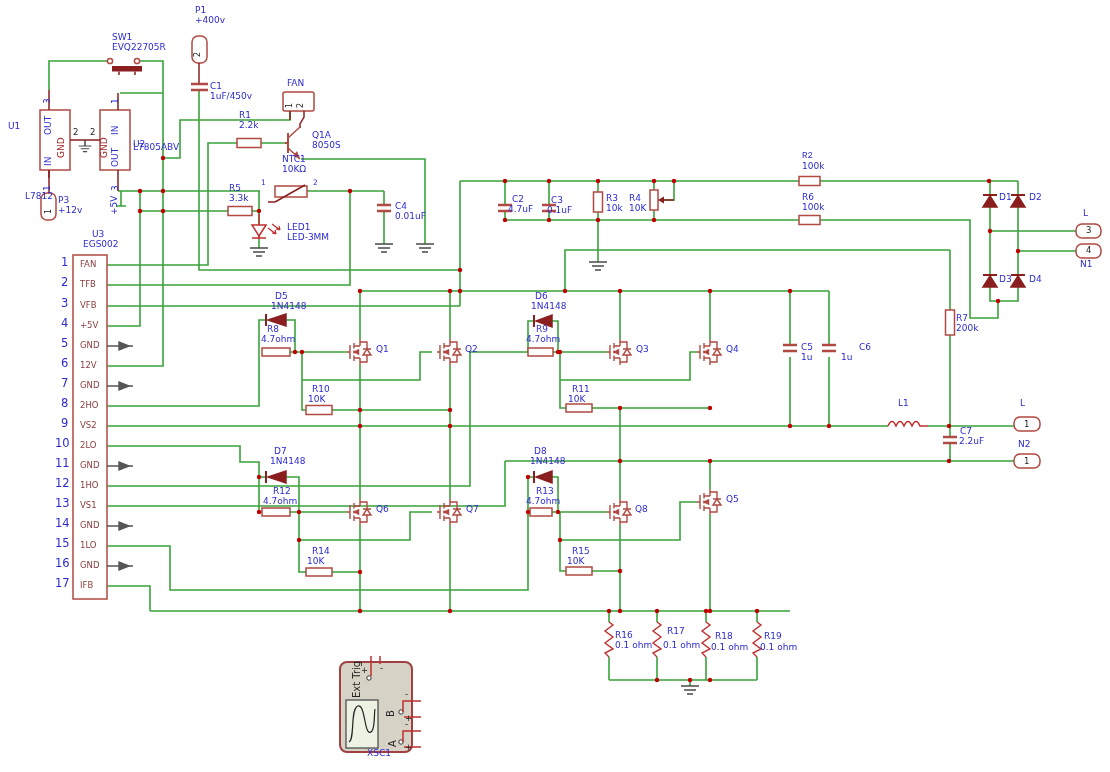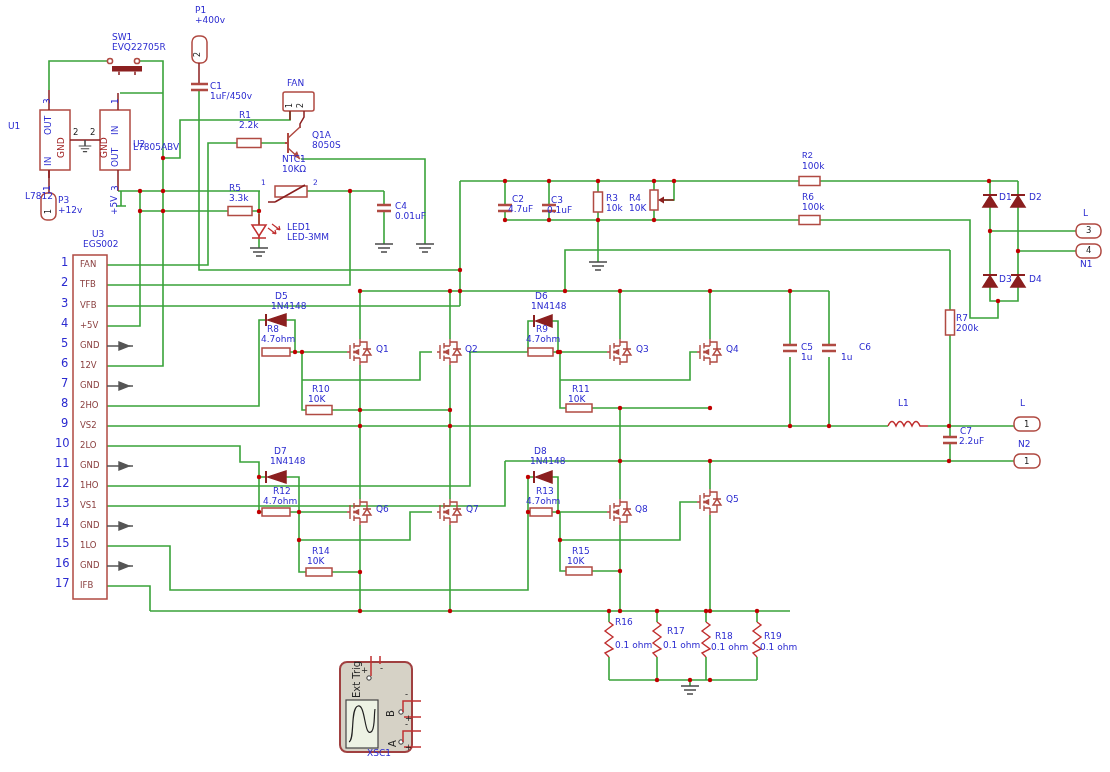--- a/index.html
+++ b/index.html
@@ -426,21 +426,21 @@
       <span class="lbl c-l" style="left: 536px; top: 487px;">R13</span>
       <span class="lbl c-l" style="left: 526px; top: 497px;">4.7ohm</span>
       <span class="lbl c-l" style="left: 376px; top: 505px;">Q6</span>
       <span class="lbl c-l" style="left: 466px; top: 505px;">Q7</span>
       <span class="lbl c-l" style="left: 635px; top: 505px;">Q8</span>
       <span class="lbl c-l" style="left: 726px; top: 495px;">Q5</span>
       <span class="lbl c-l" style="left: 312px; top: 547px;">R14</span>
       <span class="lbl c-l" style="left: 307px; top: 557px;">10K</span>
       <span class="lbl c-l" style="left: 572px; top: 547px;">R15</span>
       <span class="lbl c-l" style="left: 567px; top: 557px;">10K</span>
-      <span class="lbl c-l" style="left: 615px; top: 618px;">R16</span>
+      <span class="lbl c-l" style="left: 615px; top: 631px;">R16</span>
       <span class="lbl c-l" style="left: 615px; top: 641px;">0.1 ohm</span>
       <span class="lbl c-l" style="left: 667px; top: 627px;">R17</span>
       <span class="lbl c-l" style="left: 663px; top: 641px;">0.1 ohm</span>
       <span class="lbl c-l" style="left: 715px; top: 632px;">R18</span>
       <span class="lbl c-l" style="left: 711px; top: 643px;">0.1 ohm</span>
       <span class="lbl c-l" style="left: 764px; top: 632px;">R19</span>
       <span class="lbl c-l" style="left: 760px; top: 643px;">0.1 ohm</span>
       <span class="lbl c-l" style="left: 367px; top: 749px;">XSC1</span>
       <span class="lbl c-vk2" style="left: 352px; top: 698px;">Ext Trig</span>
       <span class="lbl c-vk2" style="left: 386px; top: 717px;">B</span>

